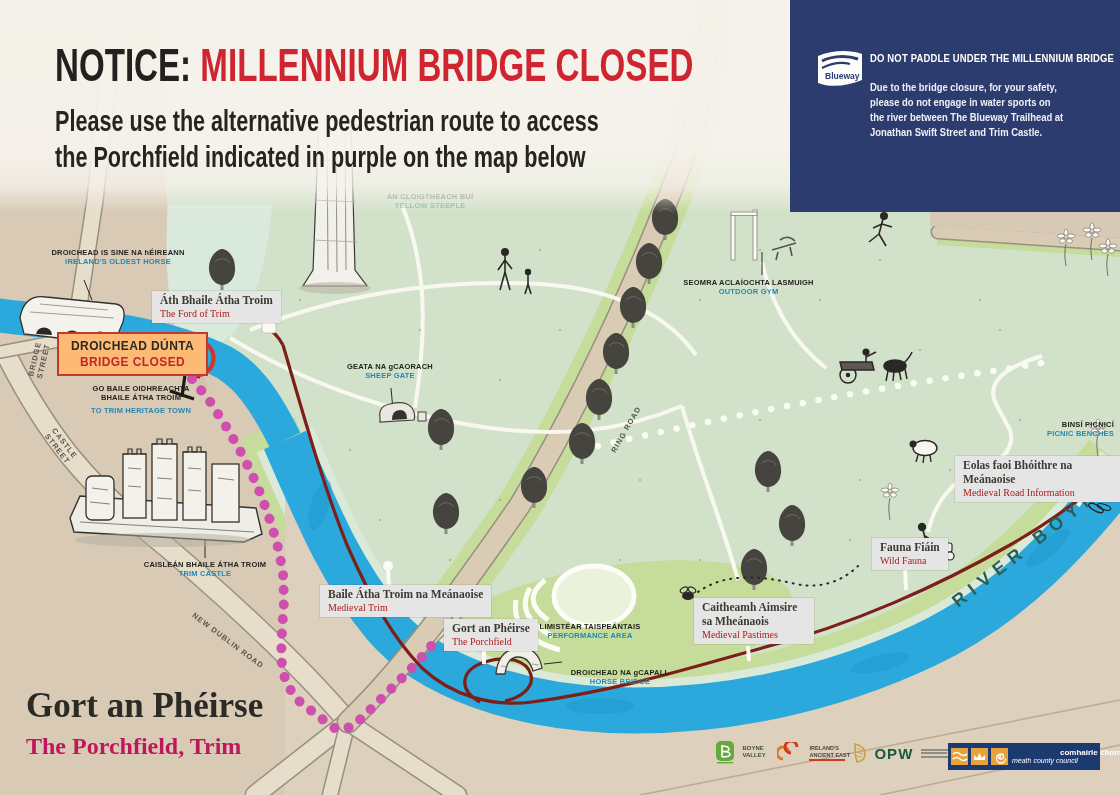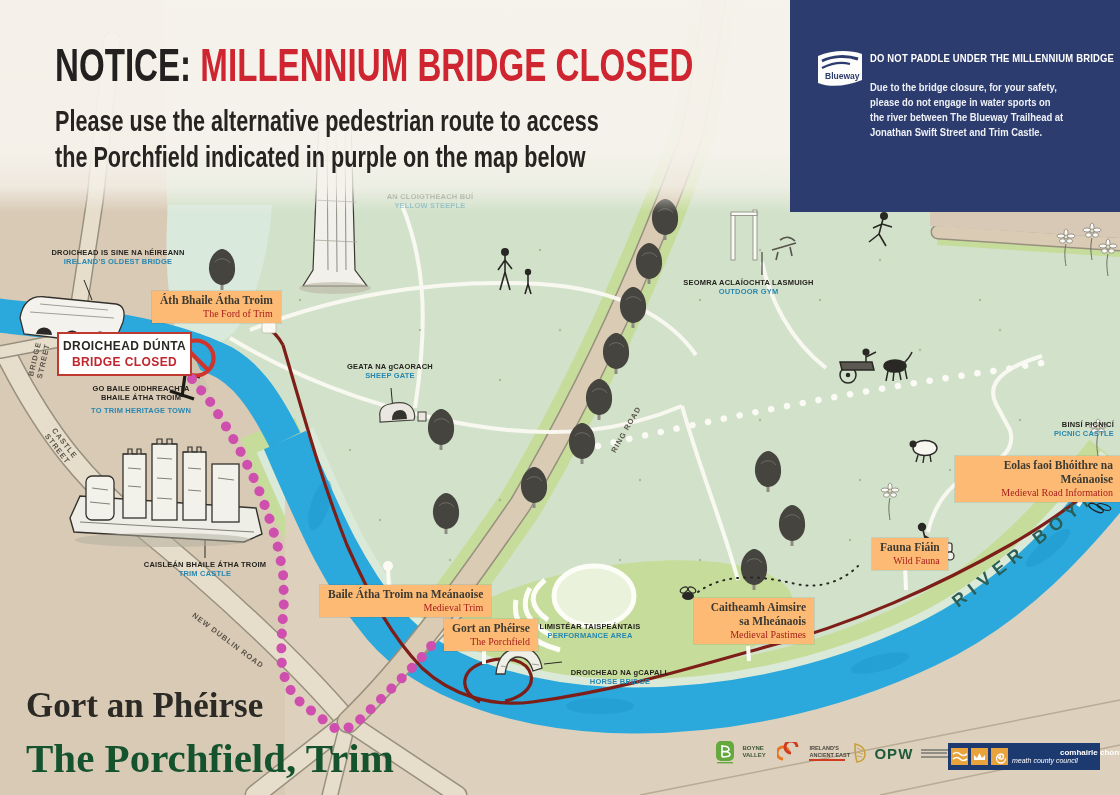--- a/index.html
+++ b/index.html
@@ -4,28 +4,28 @@
 <style>
   html,body{margin:0;padding:0;background:#ffffff;}
   #canvas{position:relative;width:1120px;height:795px;overflow:hidden;
           font-family:"Liberation Sans",sans-serif;background:#d9cab6;}
   #map-svg{position:absolute;left:0;top:0;}
   
   .lbl{position:absolute;text-align:center;line-height:1.25;z-index:2;}
   .lbl .ga{font-weight:bold;font-size:7.5px;color:#25231f;letter-spacing:.2px;}
   .lbl .en{font-weight:bold;font-size:7.5px;color:#2787b0;letter-spacing:.2px;}
   
-  .plaque{position:absolute;background:#fdba74;padding:3px 8px;text-align:right;z-index:2;
+  .plaque{position:absolute;background:#e5e5e5;padding:3px 8px;text-align:left;z-index:2;
           box-shadow:0 0 0 1px rgba(90,80,60,.12);}
   .plaque .ga{font-family:"Liberation Serif",serif;font-weight:bold;font-size:11.5px;color:#3b3a33;line-height:1.2;}
   .plaque .en{font-family:"Liberation Serif",serif;font-weight:normal;font-size:10px;color:#a8201d;line-height:1.25;}
   .nowrap{white-space:nowrap;}
   
-  #bridge-closed-box{position:absolute;left:57px;top:332px;z-index:3;background:#ffffff;
-          border:2px solid #c13a31;padding:5px 4px;text-align:center;}
+  #bridge-closed-box{position:absolute;left:57px;top:332px;z-index:3;background:#fdba74;
+          border:2px solid #c13a31;padding:5px 12px;text-align:center;}
   #bridge-closed-box .ga{font-weight:bold;font-size:12px;color:#2a2823;letter-spacing:.4px;}
   #bridge-closed-box .en{font-weight:bold;font-size:12px;color:#c0262c;letter-spacing:.4px;margin-top:2px;}
   
   .street{position:absolute;font-weight:bold;font-size:7.5px;color:#5a544a;letter-spacing:1px;
           text-align:center;z-index:2;}
   
   #banner{position:absolute;left:0;top:0;width:1120px;height:212px;z-index:4;
     background:linear-gradient(180deg,rgba(246,243,236,.96) 0%,rgba(246,243,236,.94) 72%,
                rgba(246,243,236,.75) 88%,rgba(246,243,236,0) 100%);}
   .condense{transform:scaleX(.72);transform-origin:0 0;white-space:nowrap;}
@@ -37,21 +37,21 @@
   #blueway{position:absolute;left:790px;top:0;width:330px;height:212px;background:#2c3c6e;z-index:5;}
   #blueway-title{position:absolute;left:80px;top:52px;font-size:10.5px;font-weight:bold;color:#ffffff;
        transform:scaleX(.9);transform-origin:0 0;white-space:nowrap;letter-spacing:.2px;}
   #blueway-body{position:absolute;left:80px;top:80px;font-size:10.5px;font-weight:bold;color:#eef0f6;
        transform:scaleX(.9);transform-origin:0 0;line-height:15px;}
   #blueway-body div{white-space:nowrap;}
   #blueway-flag{position:absolute;left:26px;top:48px;}
   
   #footer-title{position:absolute;left:26px;top:686px;z-index:3;line-height:40px;}
   #footer-title .ga{font-family:"Liberation Serif",serif;font-weight:bold;font-size:35px;color:#2b2a25;}
-  #footer-title .en{font-family:"Liberation Serif",serif;font-weight:bold;font-size:41px;color:#14532d;margin-top:12px;}
+  #footer-title .en{font-family:"Liberation Serif",serif;font-weight:bold;font-size:24px;color:#be185d;}
   
   #logos{position:absolute;left:715px;top:740px;width:395px;height:34px;z-index:3;}
   .logo{position:absolute;top:0;}
   .logo-txt{font-size:6px;font-weight:bold;color:#3c5630;line-height:7px;}
   .ae-txt{font-size:5.5px;font-weight:bold;color:#4a463e;line-height:6.5px;}
   #opw-word{font-size:15px;font-weight:bold;color:#1e5a3a;letter-spacing:1px;}
   #meath-logo{position:absolute;left:233px;top:3px;width:152px;height:27px;background:#1d3a70;display:flex;align-items:center;}
   #meath-text{margin-left:4px;color:#fff;}
   #meath-text .l1{font-size:8px;font-weight:bold;line-height:9px;white-space:nowrap;padding-left:48px;}
   #meath-text .l2{font-size:7px;font-style:italic;line-height:8px;white-space:nowrap;}
@@ -330,21 +330,21 @@
   <use href="#daisydef" transform="translate(1092,232)"></use>
   <use href="#daisydef" transform="translate(1108,248)"></use>
   <use href="#daisydef" transform="translate(890,492)"></use>
   <use href="#daisydef" transform="translate(1098,428)"></use>
 
   <text transform="translate(958,608) rotate(-38)" font-family="Liberation Sans, sans-serif" font-size="18" font-weight="bold" letter-spacing="7" fill="#2a5f58">RIVER BOYNE</text>
 </svg>
 
 <div class="lbl" style="left:38px;top:248px;width:160px">
   <div class="ga">DROICHEAD IS SINE NA hÉIREANN</div>
-  <div class="en">IRELAND'S OLDEST BRIDGE</div>
+  <div class="en">IRELAND'S OLDEST HORSE</div>
 </div>
 
 <div class="plaque nowrap" style="left:152px;top:291px">
   <div class="ga">Áth Bhaile Átha Troim</div>
   <div class="en">The Ford of Trim</div>
 </div>
 
 <div id="bridge-closed-box">
   <div class="ga">DROICHEAD DÚNTA</div>
   <div class="en">BRIDGE CLOSED</div>
@@ -365,21 +365,21 @@
   <div class="en">OUTDOOR GYM</div>
 </div>
 
 <div class="lbl" style="left:330px;top:362px;width:120px">
   <div class="ga">GEATA NA gCAORACH</div>
   <div class="en">SHEEP GATE</div>
 </div>
 
 <div class="lbl" style="left:1014px;top:420px;width:100px;text-align:right">
   <div class="ga">BINSÍ PICNICÍ</div>
-  <div class="en">PICNIC CASTLE</div>
+  <div class="en">PICNIC BENCHES</div>
 </div>
 
 <div class="plaque" style="left:955px;top:456px;width:150px">
   <div class="ga">Eolas faoi Bhóithre na Meánaoise</div>
   <div class="en">Medieval Road Information</div>
 </div>
 
 <div class="lbl" style="left:135px;top:560px;width:140px">
   <div class="ga">CAISLEÁN BHAILE ÁTHA TROIM</div>
   <div class="en">TRIM CASTLE</div>

